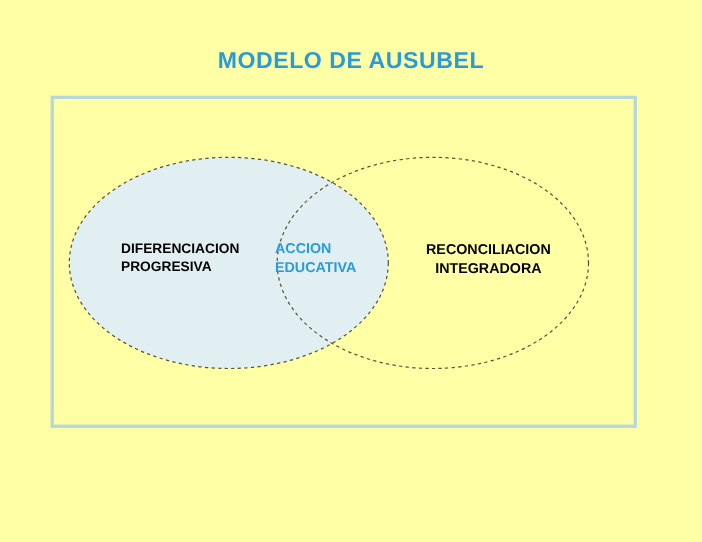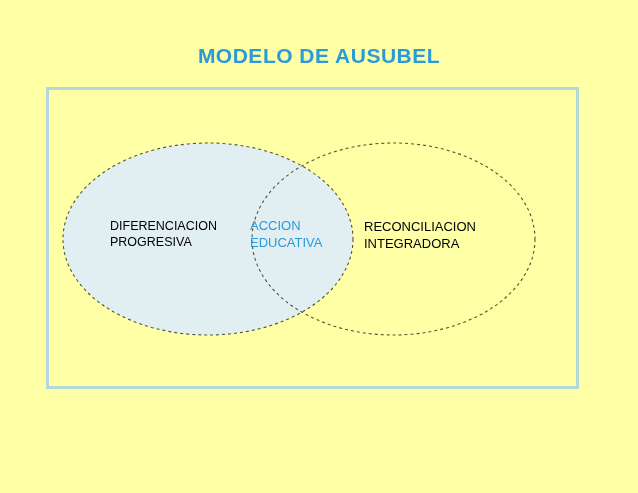--- a/index.html
+++ b/index.html
@@ -51,21 +51,21 @@
   .venn-svg {
     position: absolute;
     left: 0;
     top: 0;
     width: 638px;
     height: 493px;
     pointer-events: none;
   }
   .label {
     position: absolute;
-    font-weight: normal;
+    font-weight: bold;
     line-height: 1.28;
     white-space: pre-line;
     user-select: none;
   }
   .label-left {
     left: 110px;
     top: 218px;
     width: 135px;
     font-size: 12.5px;
     color: #000000;
@@ -78,21 +78,21 @@
     font-size: 13px;
     color: #2a9ad8;
     text-align: left;
   }
   .label-right {
     left: 364px;
     top: 219px;
     width: 160px;
     font-size: 13px;
     color: #000000;
-    text-align: left;
+    text-align: center;
   }
 </style>
 </head>
 <body>
 
 <div id="slide">
 
   <div id="slide-canvas"></div>
 
   <div class="title">MODELO DE AUSUBEL</div>

